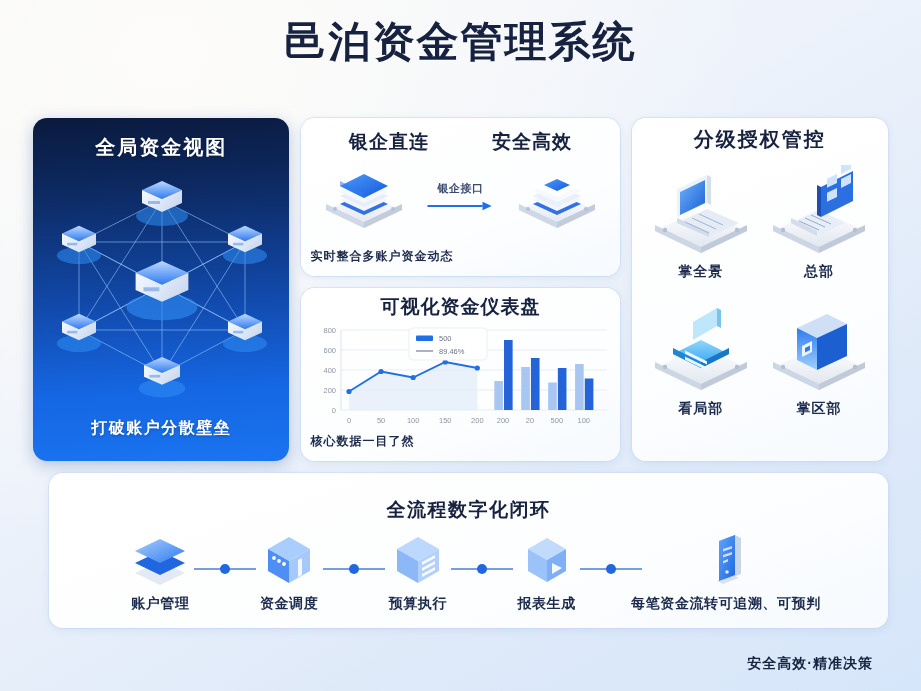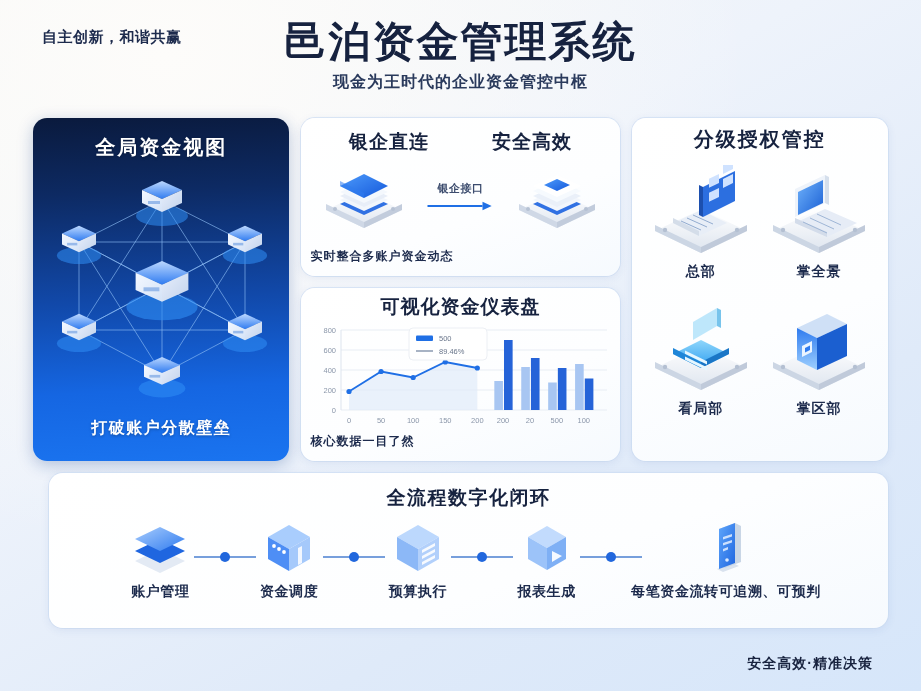--- a/index.html
+++ b/index.html
@@ -93,21 +93,21 @@
   }
   .auth-grid {
     margin-top: 12px; display: grid; grid-template-columns: 1fr 1fr;
     grid-template-rows: 1fr 1fr; height: 280px; padding: 0 10px 6px;
   }
   .auth-cell { display: flex; flex-direction: column; align-items: center; justify-content: flex-start; }
   .auth-label { font-size: 14px; font-weight: 700; color: #1d2b4d; letter-spacing: 1px; margin-top: 2px; }
 
   
   .row-bottom { padding: 12px 33px 0; }
-  .card-flow { height: 155px; padding-top: 12px; position: relative; margin-left: 16px; }
+  .card-flow { height: 155px; padding-top: 24px; position: relative; margin-left: 16px; }
   .flow-title {
     text-align: center; font-size: 19px; font-weight: 800; color: #16223f; letter-spacing: 1.5px;
   }
   .flow-track {
     margin-top: 6px; display: flex; align-items: flex-start; justify-content: center;
     padding: 0 78px;
   }
   .flow-node { width: 92px; display: flex; flex-direction: column; align-items: center; }
   .flow-node-label {
     margin-top: 4px; font-size: 14px; font-weight: 700; color: #1d2b4d; letter-spacing: .6px;
@@ -119,24 +119,22 @@
 
   .footer-tagline {
     position: absolute; right: 48px; bottom: 18px;
     font-size: 14px; font-weight: 800; color: #18233f; letter-spacing: 1px;
   }
 </style>
 </head>
 <body>
 
 <div class="header">
-  <div class="tagline-left">自主创新，和谐共赢</div>
   <div class="title-wrap">
     <div class="main-title">邑泊资金管理系统</div>
-    <div class="sub-title">现金为王时代的企业资金管控中枢</div>
   </div>
 </div>
 
 <div class="stage">
 
   <div class="row-top">
 
     <div class="panel-left">
       <div class="panel-left-title">全局资金视图</div>
 
@@ -342,20 +340,51 @@
       </div>
 
     </div>
 
     <div class="card panel-right">
       <div class="panel-right-title">分级授权管控</div>
       <div class="auth-grid">
 
         <div class="auth-cell">
           <svg width="108" height="96" viewBox="0 0 108 96">
+            <defs>
+              <linearGradient id="scrG" x1="0" y1="0" x2="1" y2="1">
+                <stop offset="0%" stop-color="#6fb2fb"></stop>
+                  <stop offset="100%" stop-color="#1a5fd4"></stop>
+              </linearGradient>
+              <linearGradient id="padG" x1="0" y1="0" x2="0" y2="1">
+                <stop offset="0%" stop-color="#ffffff"></stop>
+                  <stop offset="100%" stop-color="#dde4ee"></stop>
+              </linearGradient>
+            </defs>
+            <path d="M8,66 L54,44 L100,66 L54,88 Z" fill="url(#padG)"></path>
+            <path d="M8,66 L54,88 L54,82 L8,60 Z" fill="#ccd6e4"></path>
+            <path d="M100,66 L54,88 L54,82 L100,60 Z" fill="#c0cada"></path>
+            <circle cx="18" cy="65" r="2.2" fill="#b4c0d2"></circle>
+              <circle cx="90" cy="65" r="2.2" fill="#b4c0d2"></circle>
+            <path d="M30,58 L60,44 L92,58 L62,72 Z" fill="#e6ecf6"></path>
+            <path d="M30,58 L62,72 L62,67 L30,53 Z" fill="#d3dcea"></path>
+            <g stroke="#9fb6d6" stroke-width="1">
+              <line x1="38" y1="57" x2="62" y2="68"></line>
+                <line x1="45" y1="53" x2="69" y2="64"></line>
+              <line x1="52" y1="49" x2="76" y2="60"></line>
+            </g>
+            <path d="M30,52 L60,38 L60,10 L30,24 Z" fill="#eef3fa"></path>
+            <path d="M33,50 L58,38 L58,15 L33,27 Z" fill="url(#scrG)"></path>
+            <path d="M60,38 L60,10 L64,12 L64,40 Z" fill="#d5dfec"></path>
+          </svg>
+          <div class="auth-label">掌全景</div>
+        </div>
+
+        <div class="auth-cell">
+          <svg width="108" height="96" viewBox="0 0 108 96">
             <path d="M8,66 L54,44 L100,66 L54,88 Z" fill="url(#padG)"></path>
             <path d="M8,66 L54,88 L54,82 L8,60 Z" fill="#ccd6e4"></path>
             <path d="M100,66 L54,88 L54,82 L100,60 Z" fill="#c0cada"></path>
             <circle cx="18" cy="65" r="2.2" fill="#b4c0d2"></circle>
               <circle cx="90" cy="65" r="2.2" fill="#b4c0d2"></circle>
             <path d="M26,58 L54,45 L80,58 L52,71 Z" fill="#e8eef7"></path>
             <path d="M26,58 L52,71 L52,66 L26,53 Z" fill="#d4dde9"></path>
             <g stroke="#93acd0" stroke-width="1">
               <line x1="34" y1="56" x2="54" y2="65"></line>
                 <line x1="40" y1="53" x2="60" y2="62"></line>
@@ -367,51 +396,20 @@
             <rect x="76" y="13" width="10" height="9" fill="#cfe2ff" transform="skewY(-26) translate(0,24)"></rect>
             <rect x="62" y="34" width="10" height="9" fill="#cfe2ff" transform="skewY(-26) translate(0,24)"></rect>
             <rect x="76" y="27" width="10" height="9" fill="#cfe2ff" transform="skewY(-26) translate(0,24)"></rect>
           </svg>
           <div class="auth-label">总部</div>
         </div>
 
         <div class="auth-cell">
           <svg width="108" height="96" viewBox="0 0 108 96">
             <defs>
-              <linearGradient id="scrG" x1="0" y1="0" x2="1" y2="1">
-                <stop offset="0%" stop-color="#6fb2fb"></stop>
-                  <stop offset="100%" stop-color="#1a5fd4"></stop>
-              </linearGradient>
-              <linearGradient id="padG" x1="0" y1="0" x2="0" y2="1">
-                <stop offset="0%" stop-color="#ffffff"></stop>
-                  <stop offset="100%" stop-color="#dde4ee"></stop>
-              </linearGradient>
-            </defs>
-            <path d="M8,66 L54,44 L100,66 L54,88 Z" fill="url(#padG)"></path>
-            <path d="M8,66 L54,88 L54,82 L8,60 Z" fill="#ccd6e4"></path>
-            <path d="M100,66 L54,88 L54,82 L100,60 Z" fill="#c0cada"></path>
-            <circle cx="18" cy="65" r="2.2" fill="#b4c0d2"></circle>
-              <circle cx="90" cy="65" r="2.2" fill="#b4c0d2"></circle>
-            <path d="M30,58 L60,44 L92,58 L62,72 Z" fill="#e6ecf6"></path>
-            <path d="M30,58 L62,72 L62,67 L30,53 Z" fill="#d3dcea"></path>
-            <g stroke="#9fb6d6" stroke-width="1">
-              <line x1="38" y1="57" x2="62" y2="68"></line>
-                <line x1="45" y1="53" x2="69" y2="64"></line>
-              <line x1="52" y1="49" x2="76" y2="60"></line>
-            </g>
-            <path d="M30,52 L60,38 L60,10 L30,24 Z" fill="#eef3fa"></path>
-            <path d="M33,50 L58,38 L58,15 L33,27 Z" fill="url(#scrG)"></path>
-            <path d="M60,38 L60,10 L64,12 L64,40 Z" fill="#d5dfec"></path>
-          </svg>
-          <div class="auth-label">掌全景</div>
-        </div>
-
-        <div class="auth-cell">
-          <svg width="108" height="96" viewBox="0 0 108 96">
-            <defs>
               <linearGradient id="cyG" x1="0" y1="0" x2="0" y2="1">
                 <stop offset="0%" stop-color="#8fd6fb"></stop>
                   <stop offset="100%" stop-color="#2f9ff0"></stop>
               </linearGradient>
             </defs>
             <path d="M8,66 L54,44 L100,66 L54,88 Z" fill="url(#padG)"></path>
             <path d="M8,66 L54,88 L54,82 L8,60 Z" fill="#ccd6e4"></path>
             <path d="M100,66 L54,88 L54,82 L100,60 Z" fill="#c0cada"></path>
             <circle cx="18" cy="65" r="2.2" fill="#b4c0d2"></circle>
               <circle cx="90" cy="65" r="2.2" fill="#b4c0d2"></circle>

